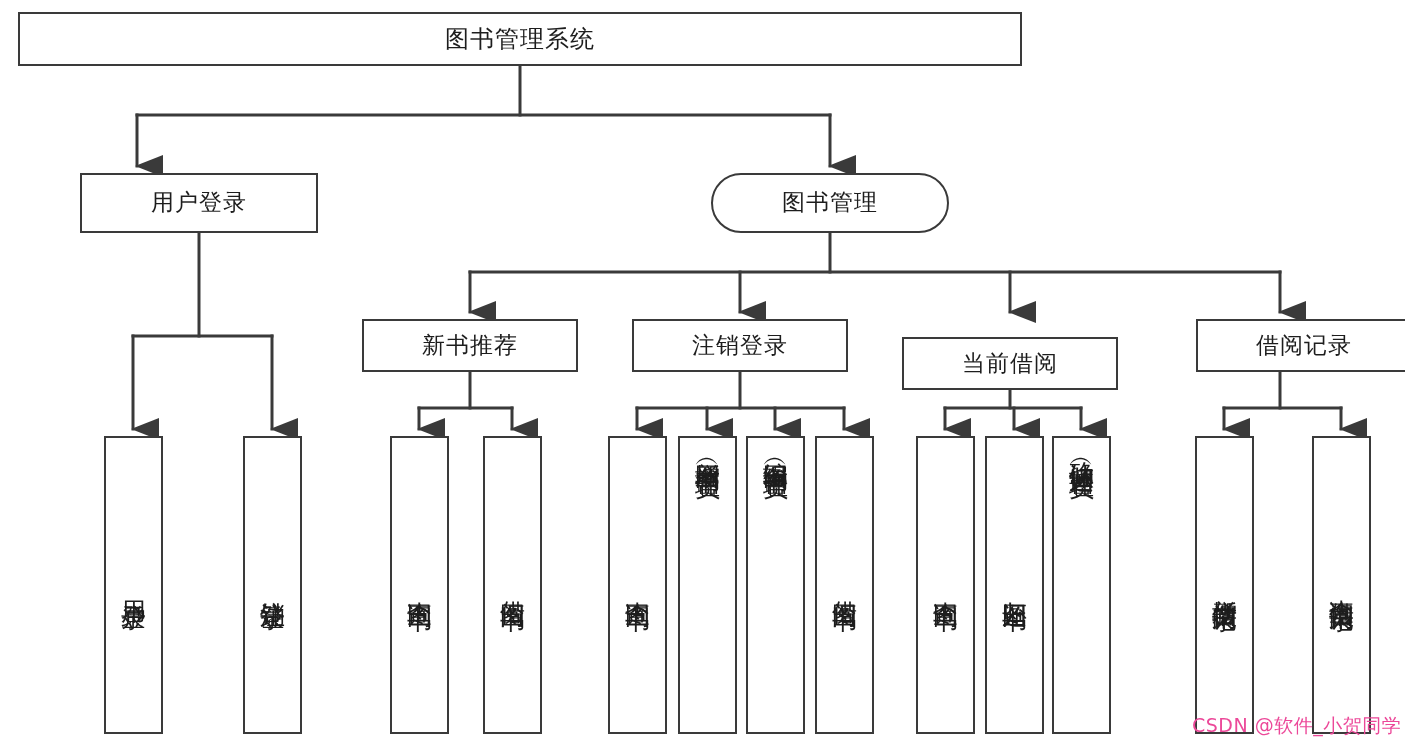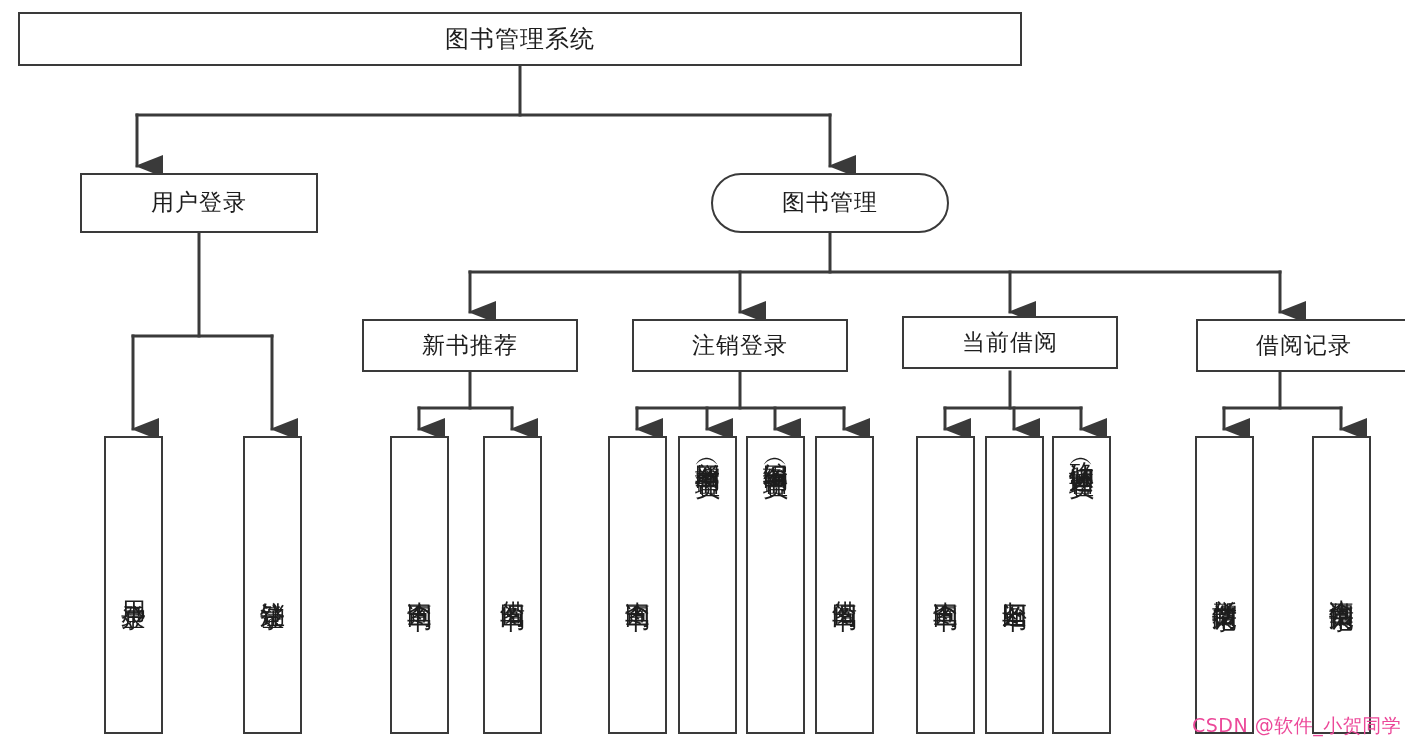--- a/index.html
+++ b/index.html
@@ -148,21 +148,21 @@
   <div class="node h" style="left:711px; top:173px; width:238px; height:60px;border-radius:30px;">
     <span class="label">图书管理</span>
   </div>
 
   <div class="node h" style="left:362px; top:319px; width:216px; height:53px;">
     <span class="label">新书推荐</span>
   </div>
   <div class="node h" style="left:632px; top:319px; width:216px; height:53px;">
     <span class="label">注销登录</span>
   </div>
-  <div class="node h" style="left:902px; top:316px; width:216px; height:53px;">
+  <div class="node h" style="left:902px; top:337px; width:216px; height:53px;">
     <span class="label">当前借阅</span>
   </div>
   <div class="node h" style="left:1196px; top:319px; width:216px; height:53px;">
     <span class="label">借阅记录</span>
   </div>
 
   <div class="node v mid" style="left:104px; top:436px; width:59px; height:298px;">
     <span class="label">用户登录</span>
   </div>
   <div class="node v mid" style="left:243px; top:436px; width:59px; height:298px;">

